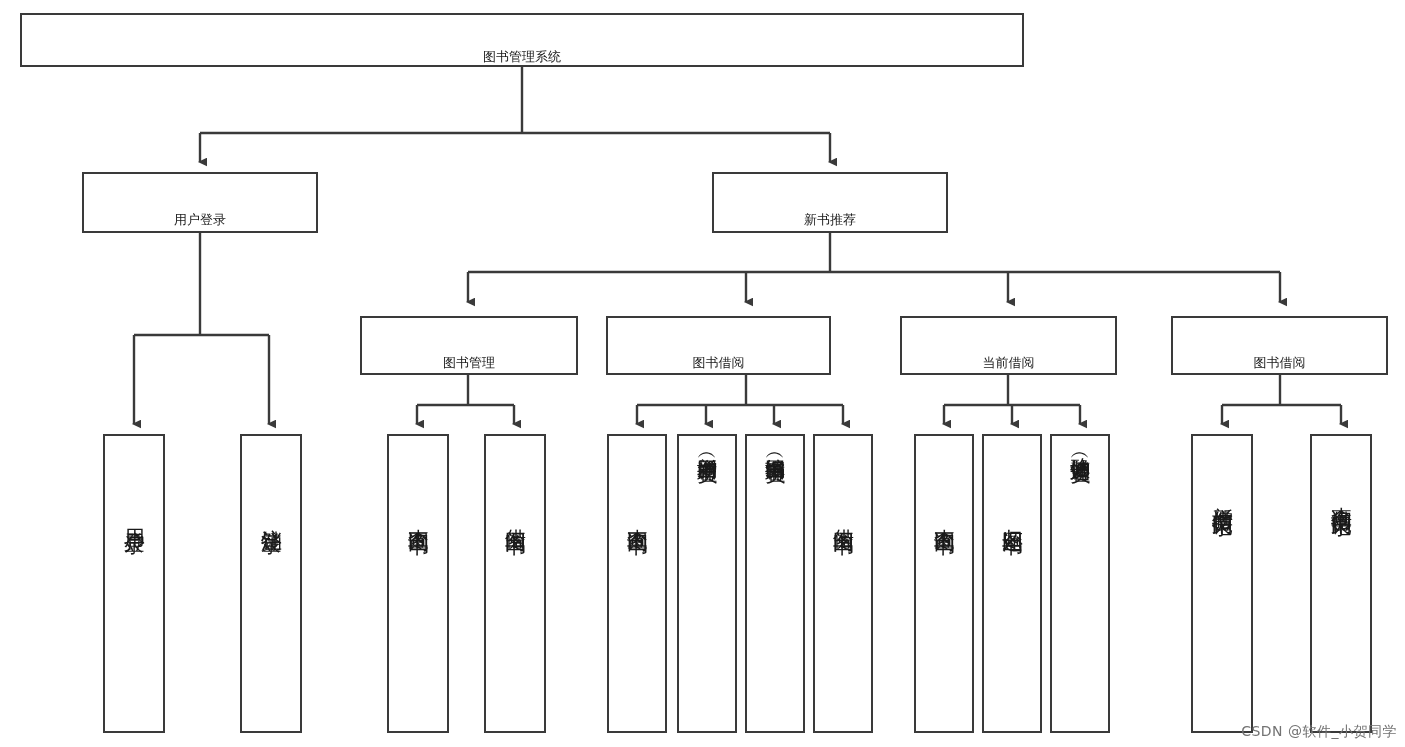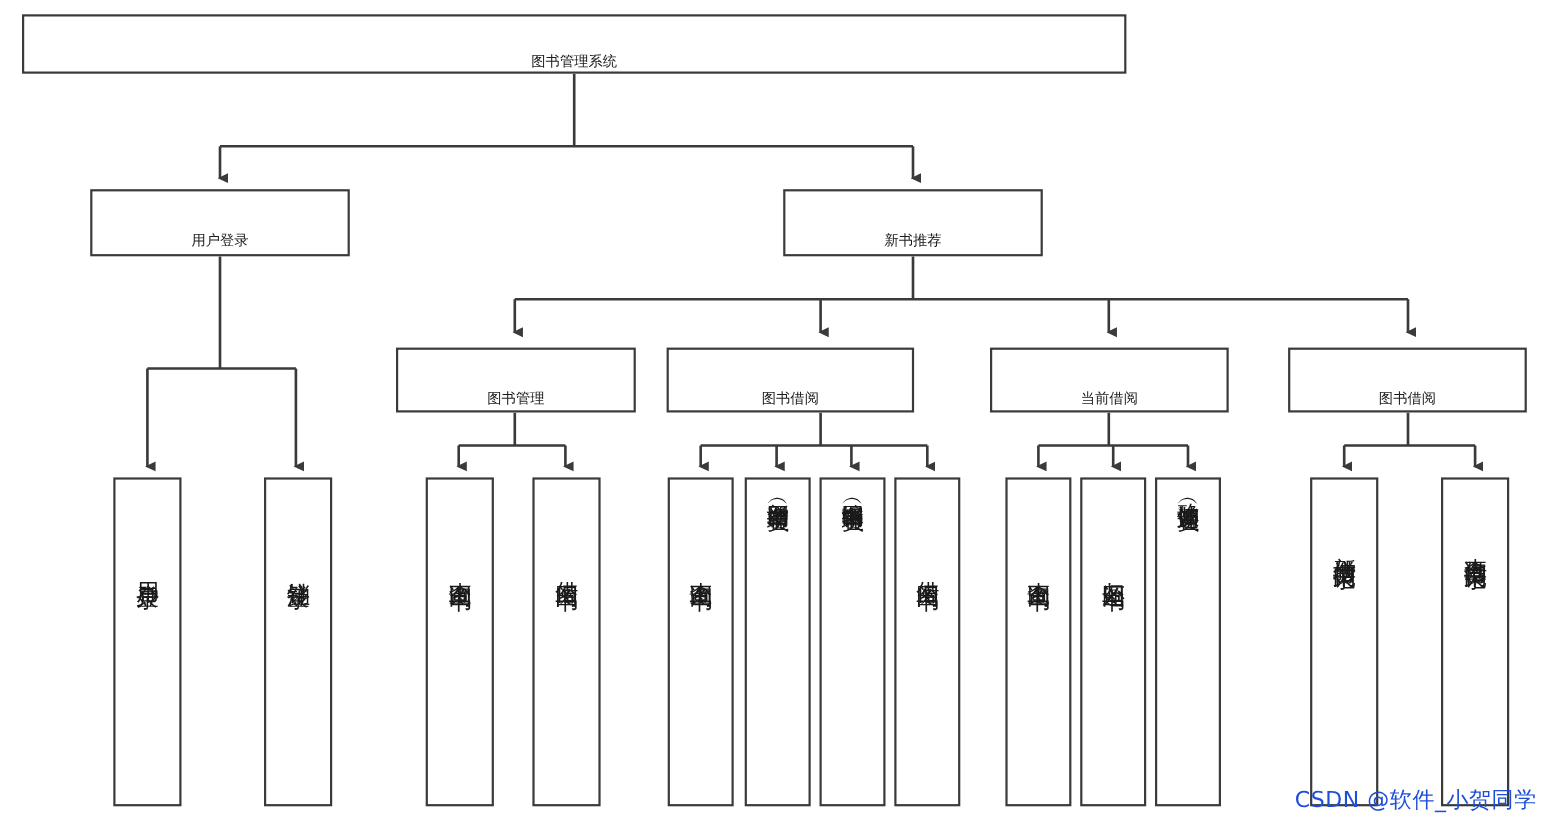--- a/index.html
+++ b/index.html
@@ -67,22 +67,22 @@
   .node.vert.mid .label {
     margin-top: 70px;
   }
   .node.vert.midsm .label {
     margin-top: 48px;
   }
   .watermark {
     position: absolute;
     right: 8px;
     bottom: 6px;
-    font-size: 20px;
-    color: #1d4ed8;
+    font-size: 14px;
+    color: #737373;
     white-space: nowrap;
     letter-spacing: 0.5px;
   }
 </style>
 </head>
 <body>
 
 <div id="diagram-root">
 
   <svg class="edges" viewBox="0 0 1405 747" xmlns="http://www.w3.org/2000/svg">

